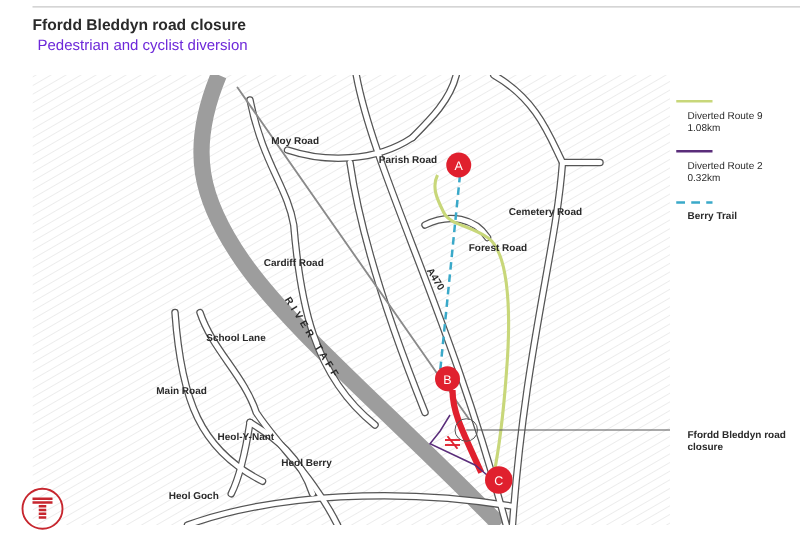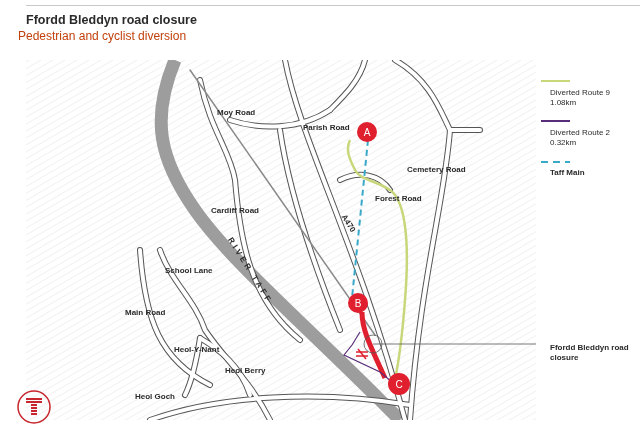--- a/index.html
+++ b/index.html
@@ -1,19 +1,19 @@
 <!DOCTYPE html>
 <html><head>
 <meta charset="utf-8">
 <style>
   html, body { margin:0; padding:0; background:#ffffff; }
   body { width:640px; height:430px; position:relative; overflow:hidden; font-family:"Liberation Sans", sans-serif; color:#222; }
   .topline { position:absolute; left:26px; top:5px; width:614px; height:1px; background:#c8c8c8; }
   .title { position:absolute; left:26px; top:13px; font-size:12.5px; font-weight:bold; color:#2a2a2a; }
-  .subtitle { position:absolute; left:18px; top:29px; font-size:12px; color:#c2410c; }
+  .subtitle { position:absolute; left:30px; top:29px; font-size:12px; color:#6d28d9; }
   .map { position:absolute; left:0; top:0; width:640px; height:430px; }
   .lbl { font-family:"Liberation Sans", sans-serif; font-size:8px; fill:#2a2a2a; font-weight:bold; }
   .legend-text { position:absolute; font-size:8px; color:#2a2a2a; line-height:10px; }
   .callout { position:absolute; left:550px; top:343px; font-size:8px; font-weight:bold; color:#2a2a2a; line-height:10px; width:80px; }
 </style>
 </head>
 <body>
 
 <div class="topline"></div>
 <div class="title">Ffordd Bleddyn road closure</div>
@@ -129,16 +129,16 @@
 
 <div class="legend-text" style="left:550px; top:88px;">
   <div>Diverted Route 9</div>
   <div>1.08km</div>
 </div>
 <div class="legend-text" style="left:550px; top:128px;">
   <div>Diverted Route 2</div>
   <div>0.32km</div>
 </div>
 <div class="legend-text" style="left:550px; top:168px; font-weight:bold;">
-  <div>Taff Main</div>
+  <div>Berry Trail</div>
 </div>
 
 <div class="callout">Ffordd Bleddyn road closure</div>
 
 </body></html>

